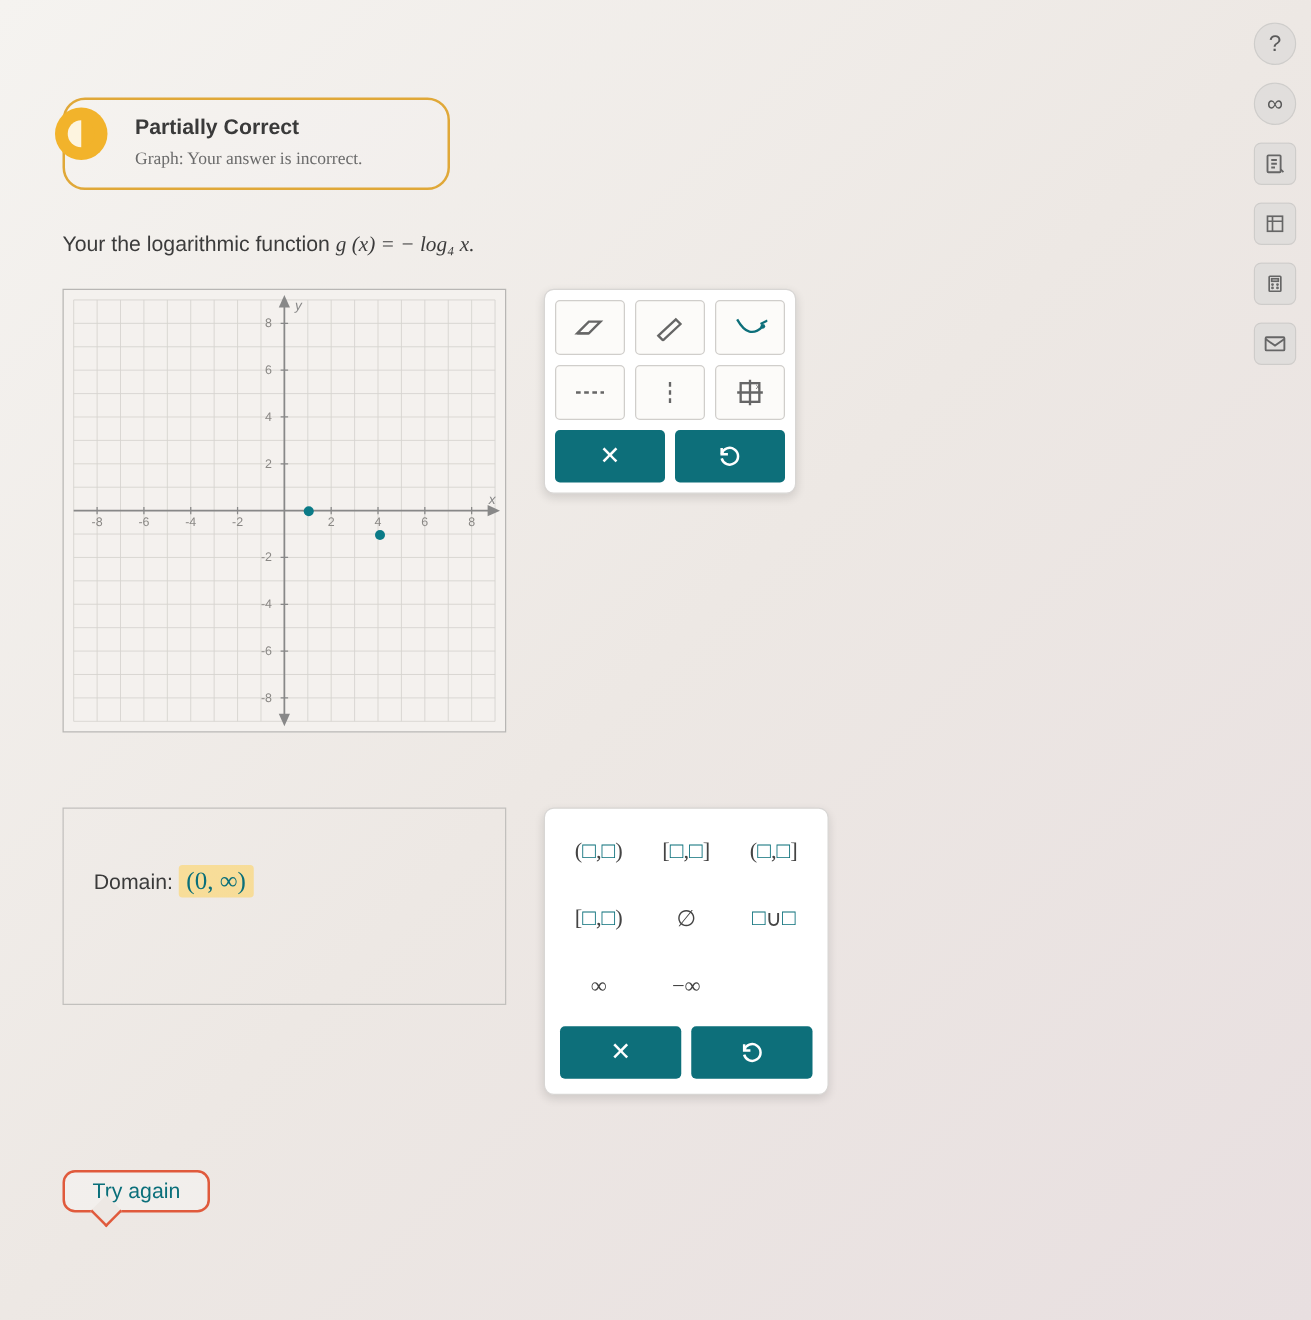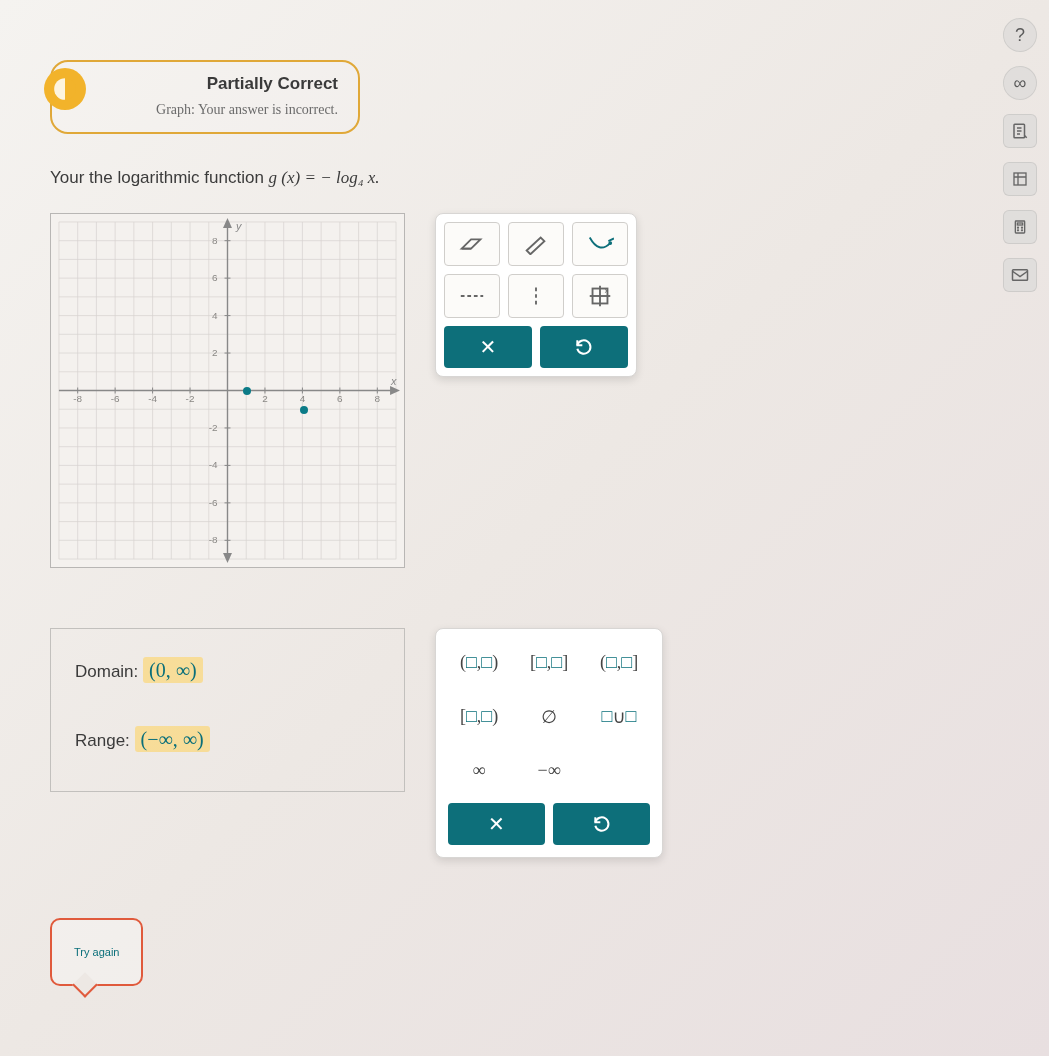--- a/index.html
+++ b/index.html
@@ -31,23 +31,22 @@
     font-size: 18px; color: #5a5a5a; cursor: pointer;
     border: 1px solid rgba(0,0,0,.08);
   }
   .side-btn.square { border-radius: 6px; }
   .feedback-box {
     border: 2px solid #e0a838;
     border-radius: 18px;
     padding: 12px 20px 14px 56px;
     position: relative;
     width: 310px;
-    margin-top: 40px;
+    margin-top: 58px;
     background: rgba(255,255,255,.1);
-    text-align: right;
   }
   .feedback-icon {
     position: absolute;
     left: -8px; top: 6px;
     width: 42px; height: 42px; border-radius: 50%;
     background: #f2b32b;
     display:flex;align-items:center;justify-content:center;
     color:#fff; font-size:20px;
   }
   .feedback-icon svg { width: 26px; height: 26px; fill: #fff; }
@@ -97,21 +96,21 @@
   .action-btn {
     flex:1; height:42px;
     background:#0d6f7a;
     color:#fff; border:none; border-radius:4px;
     display:flex;align-items:center;justify-content:center;
     font-size:20px; cursor:pointer;
   }
 
   
   .dr-box {
-    width:355px; border:1px solid #c2c0bd; padding:30px 24px 40px;
+    width:355px; border:1px solid #c2c0bd; padding:47px 24px 40px;
     margin-top: 40px;
     font-size: 17px; color:#3b3b3b;
   }
   .dr-line { margin-bottom: 46px; }
   .dr-val {
     color:#0a6f7a; font-family:'Times New Roman',serif;
     font-size:20px; padding:2px 6px;
     background: rgba(255,210,90,.55);
     border-radius:3px;
   }
@@ -130,22 +129,22 @@
     font-family:'Times New Roman',serif; font-size:18px;
     color:#444; cursor:pointer; border-radius:4px;
   }
   .int-btn .ph { color:#0a6f7a; }
 
   .try-again {
     margin-top: 60px;
     display:inline-block;
     border:2px solid #e05a3c;
     border-radius:10px;
-    padding:26px 22px;
-    color:#0a6f7a; font-size:11px;
+    padding:5px 22px;
+    color:#0a6f7a; font-size:17px;
     background:rgba(255,255,255,.3);
     cursor:pointer;
     position:relative;
   }
   .try-again::after{
     content:''; position:absolute; left:24px; bottom:-10px;
     width:16px;height:16px; background:inherit;
     border-right:2px solid #e05a3c; border-bottom:2px solid #e05a3c;
     transform:rotate(45deg);
     background: #ede8e4;
@@ -361,24 +360,20 @@
     </div>
   </div>
 
   
   <div class="work-row">
     <div class="dr-box">
       <div class="dr-line">
         <span>Domain:</span>
         <span class="dr-val">(0, ∞)</span>
       </div>
-      <div>
-        <span>Range:</span>
-        <span class="dr-val">(−∞, ∞)</span>
-      </div>
     </div>
 
     <div class="int-palette">
       <div class="int-row">
         <div class="int-btn">(<span class="ph">□</span>,<span class="ph">□</span>)</div>
         <div class="int-btn">[<span class="ph">□</span>,<span class="ph">□</span>]</div>
         <div class="int-btn">(<span class="ph">□</span>,<span class="ph">□</span>]</div>
       </div>
       <div class="int-row">
         <div class="int-btn">[<span class="ph">□</span>,<span class="ph">□</span>)</div>

